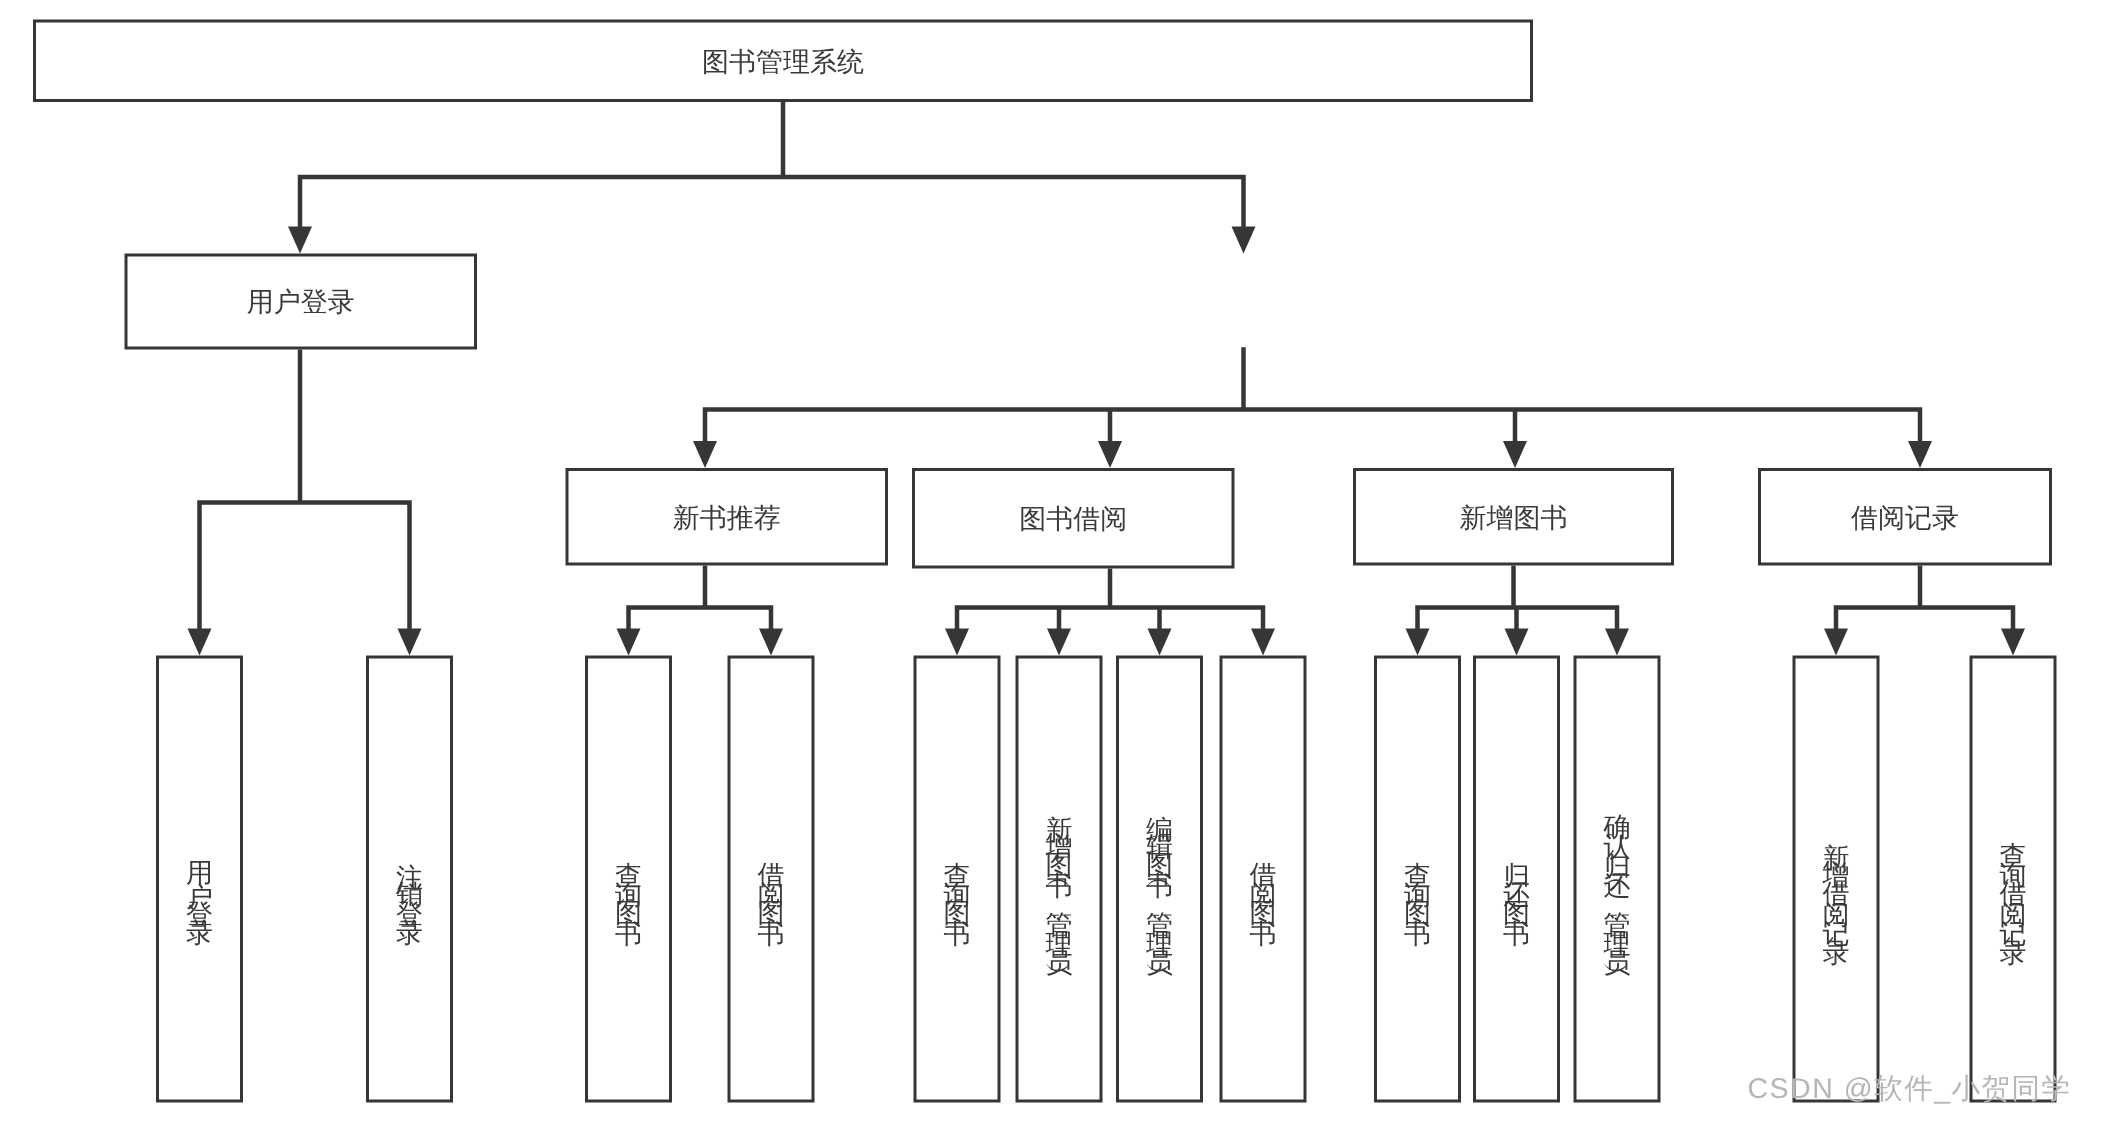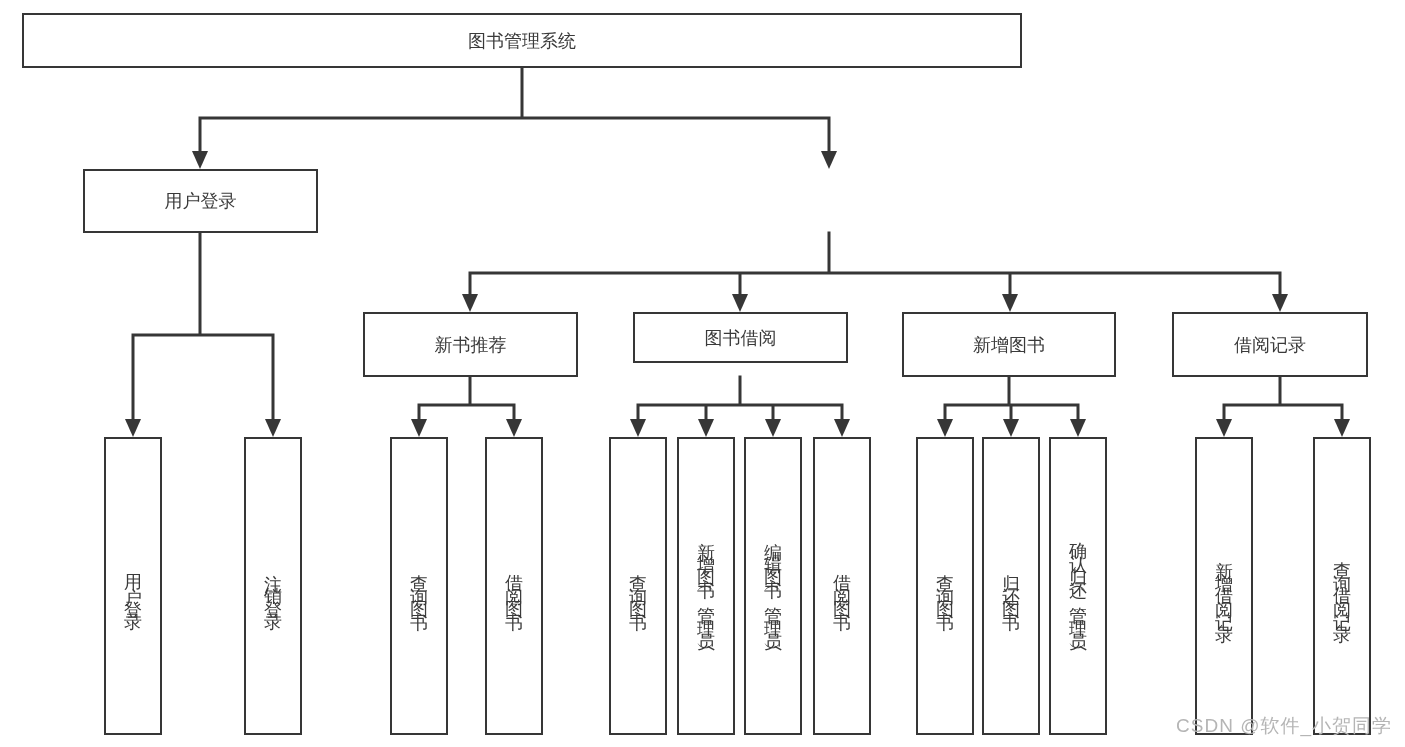--- a/index.html
+++ b/index.html
@@ -30,21 +30,21 @@
     text-align:right;
   }
   .box.v{
     writing-mode:vertical-rl;
     text-orientation:mixed;
     letter-spacing:13px;
     line-height:1;
   }
   .watermark{
     position:absolute;z-index:3;
-    right:13px;top:713px;
+    right:24px;top:713px;
     font-size:19px;
     color:var(--wm);
     letter-spacing:1px;
     white-space:nowrap;
   }
 </style>
 </head>
 <body>
 
 <div class="stage">
@@ -83,22 +83,22 @@
 
     <path d="M1280 377 V405 M1224 405 H1342 M1224 405 V421 M1342 405 V421"></path>
     <polygon points="1216,419 1232,419 1224,437"></polygon>
     <polygon points="1334,419 1350,419 1342,437"></polygon>
   </svg>
 
   <div class="box" style="left:22px;top:13px;width:1000px;height:55px">图书管理系统</div>
 
   <div class="box" style="left:83px;top:169px;width:235px;height:64px">用户登录</div>
 
-  <div class="box" style="left:363px;top:312px;width:215px;height:65px">新书推荐</div>
-  <div class="box" style="left:633px;top:312px;width:215px;height:51px">图书借阅</div>
+  <div class="box" style="left:377px;top:312px;width:215px;height:65px">新书推荐</div>
+  <div class="box" style="left:608px;top:312px;width:215px;height:67px">图书借阅</div>
   <div class="box" style="left:902px;top:312px;width:214px;height:65px">新增图书</div>
   <div class="box" style="left:1172px;top:312px;width:196px;height:65px">借阅记录</div>
 
   <div class="box v" style="left:104px;top:437px;width:58px;height:298px">用户登录</div>
   <div class="box v" style="left:244px;top:437px;width:58px;height:298px">注销登录</div>
 
   <div class="box v" style="left:390px;top:437px;width:58px;height:298px">查询图书</div>
   <div class="box v" style="left:485px;top:437px;width:58px;height:298px">借阅图书</div>
 
   <div class="box v" style="left:609px;top:437px;width:58px;height:298px">查询图书</div>

